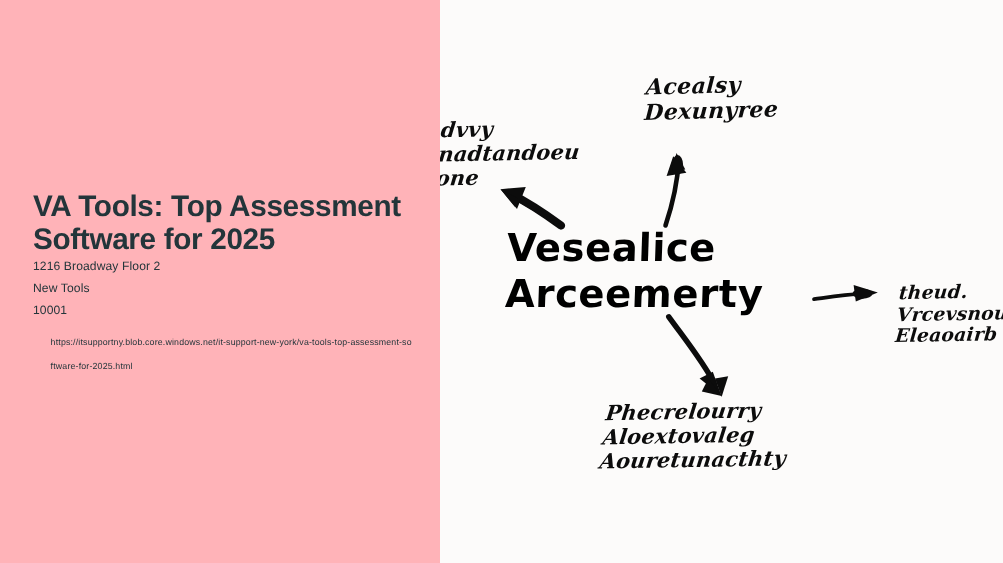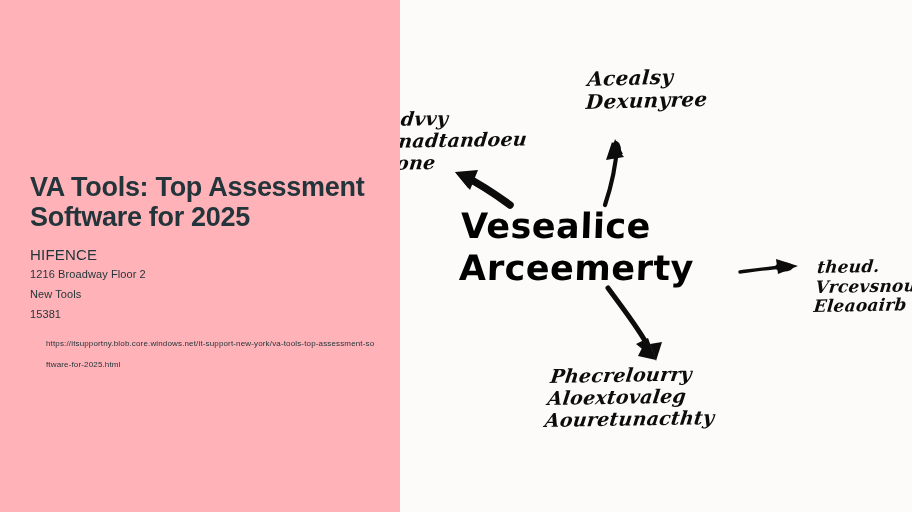--- a/index.html
+++ b/index.html
@@ -160,28 +160,27 @@
 </head>
 <body>
 
 <div id="card">
 
   <div id="left-panel">
     <div id="left-content">
 
       <h1 id="headline">VA Tools: Top Assessment Software for 2025</h1>
 
-      <div id="brand">HIFENCE</div>
 
 
       <div class="contact-line">1216 Broadway Floor 2</div>
 
       <div class="contact-line">New Tools</div>
 
-      <div class="contact-line">15381</div>
+      <div class="contact-line">10001</div>
 
       <div id="url">https://itsupportny.blob.core.windows.net/it-support-new-york/va-tools-top-assessment-software-for-2025.html</div>
 
     </div>
   </div>
 
   <div id="right-panel">
 
     <svg id="diagram-svg" viewBox="0 0 512 512">
 

